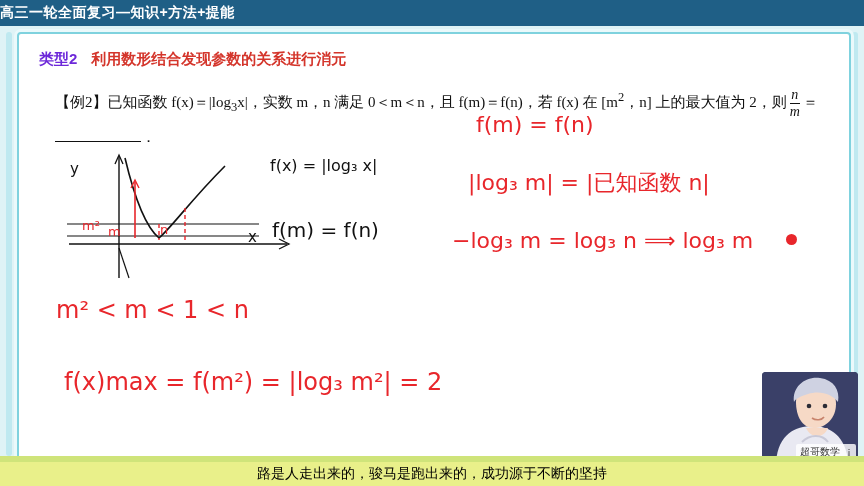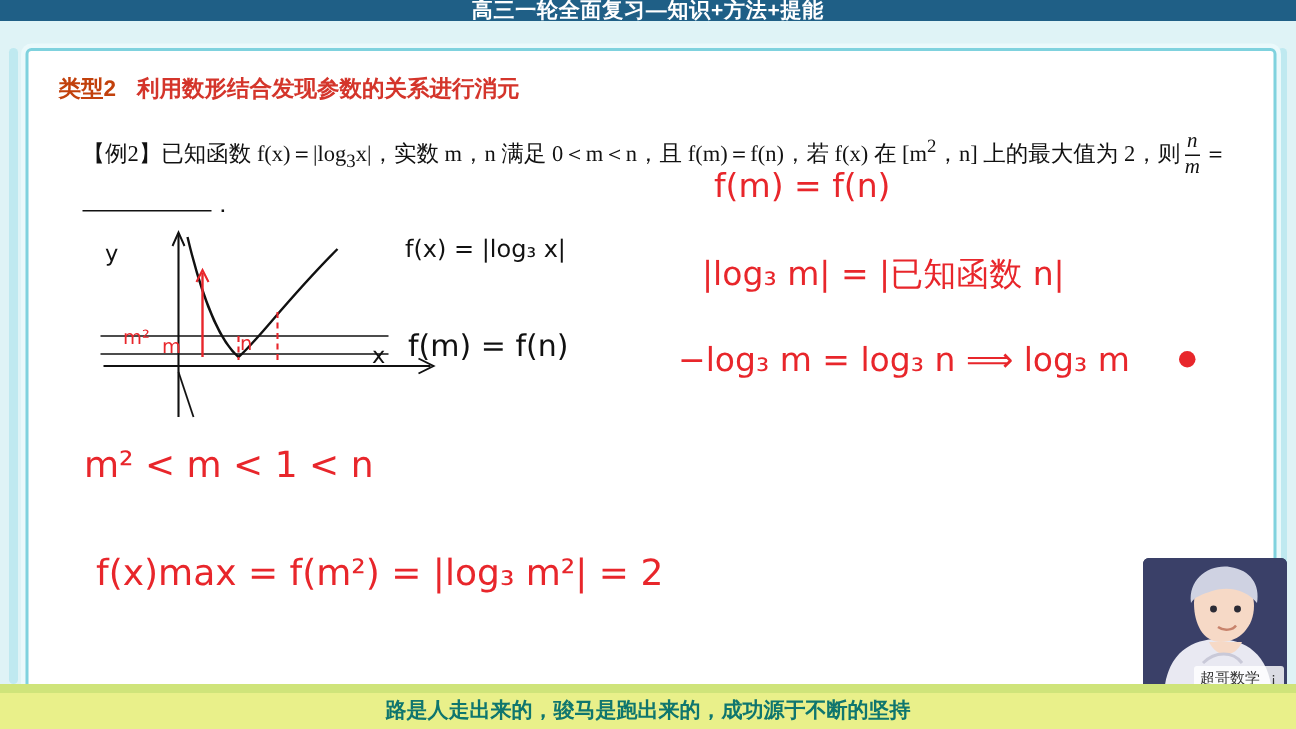--- a/index.html
+++ b/index.html
@@ -6,23 +6,23 @@
   body{
     width:864px;height:486px;overflow:hidden;
     background:#dff3f6;
     font-family:"Liberation Serif", serif;
     position:relative;
   }
   #stage{position:absolute;inset:0;}
 
   
   .topbar{
-    position:absolute;left:0;top:0;width:864px;height:14px;
+    position:absolute;left:0;top:0;width:864px;height:26px;
     background:#1f5f86;
-    display:flex;align-items:center;justify-content:center;
+    display:flex;align-items:center;
   }
   .topbar .t{
     color:#ffffff;font-size:14px;font-weight:bold;
     font-family:"Liberation Sans", sans-serif;letter-spacing:.5px;
   }
 
   
   .board{
     position:absolute;left:17px;top:32px;width:830px;height:424px;
     background:#ffffff;
@@ -34,21 +34,21 @@
   
   .framestrip{position:absolute;background:#bfe9f0;}
   .fs-left{left:6px;top:32px;width:6px;height:424px;border-radius:3px;}
   .fs-right{left:852px;top:32px;width:6px;height:424px;border-radius:3px;}
 
   
   .typerow{
     position:absolute;left:20px;top:16px;display:flex;align-items:baseline;gap:14px;
   }
   .typetag{
-    color:#c2410c;font-weight:bold;font-size:15px;
+    color:#6d28d9;font-weight:bold;font-size:15px;
     font-family:"Liberation Sans", sans-serif;
   }
   .typetext{
     color:#d4352b;font-size:15px;font-weight:bold;
     font-family:"Liberation Sans", sans-serif;
   }
 
   
   .prob{
     position:absolute;left:36px;top:48px;width:790px;
@@ -70,21 +70,21 @@
     color:#e8262b;white-space:nowrap;
   }
   .hw.blk{color:#111;}
 
   
   .banner{
     position:absolute;left:0;top:462px;width:864px;height:24px;
     background:#e9f08a;display:flex;align-items:center;justify-content:center;
   }
   .banner .b{
-    color:#0f766e;font-weight:bold;font-size:14px;
+    color:#000000;font-weight:normal;font-size:14px;
     font-family:"Liberation Sans", sans-serif;
   }
   .bandstrip{position:absolute;left:0;top:456px;width:864px;height:6px;background:#cfe47a;}
 
   
   .avatar{
     position:absolute;right:6px;bottom:24px;width:96px;height:90px;
     background:linear-gradient(#2c3356,#3b4166);
     border-radius:4px;overflow:hidden;
   }

